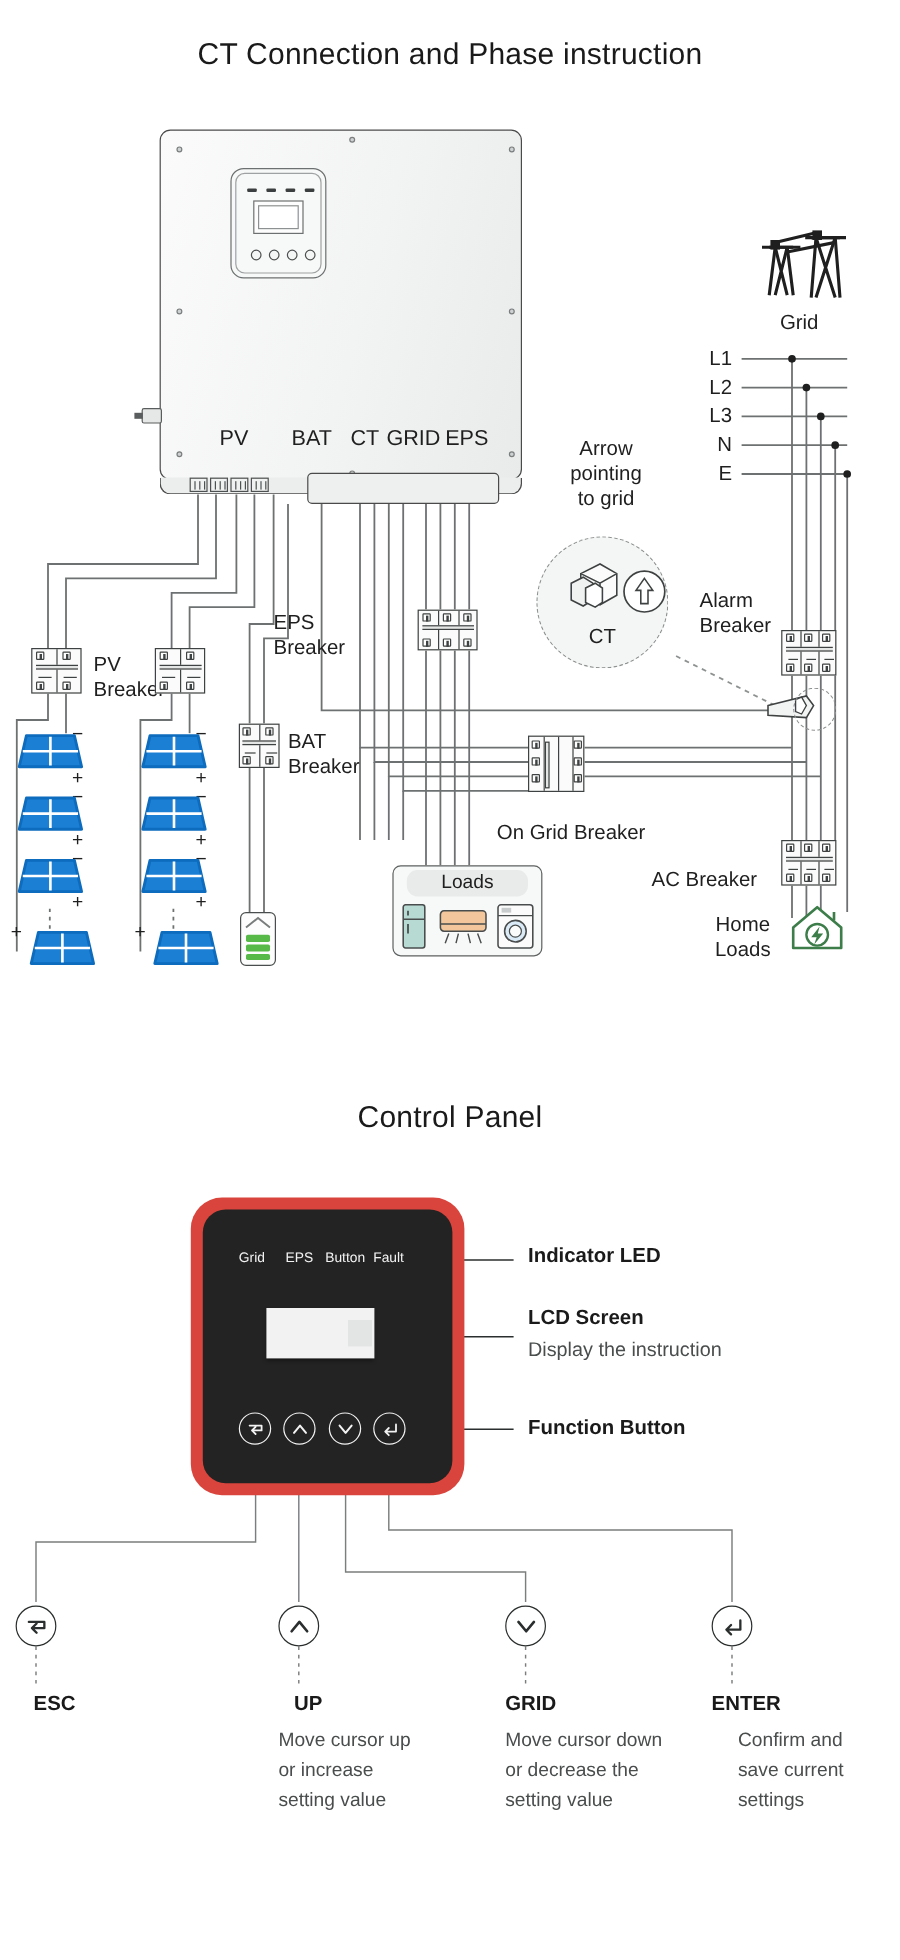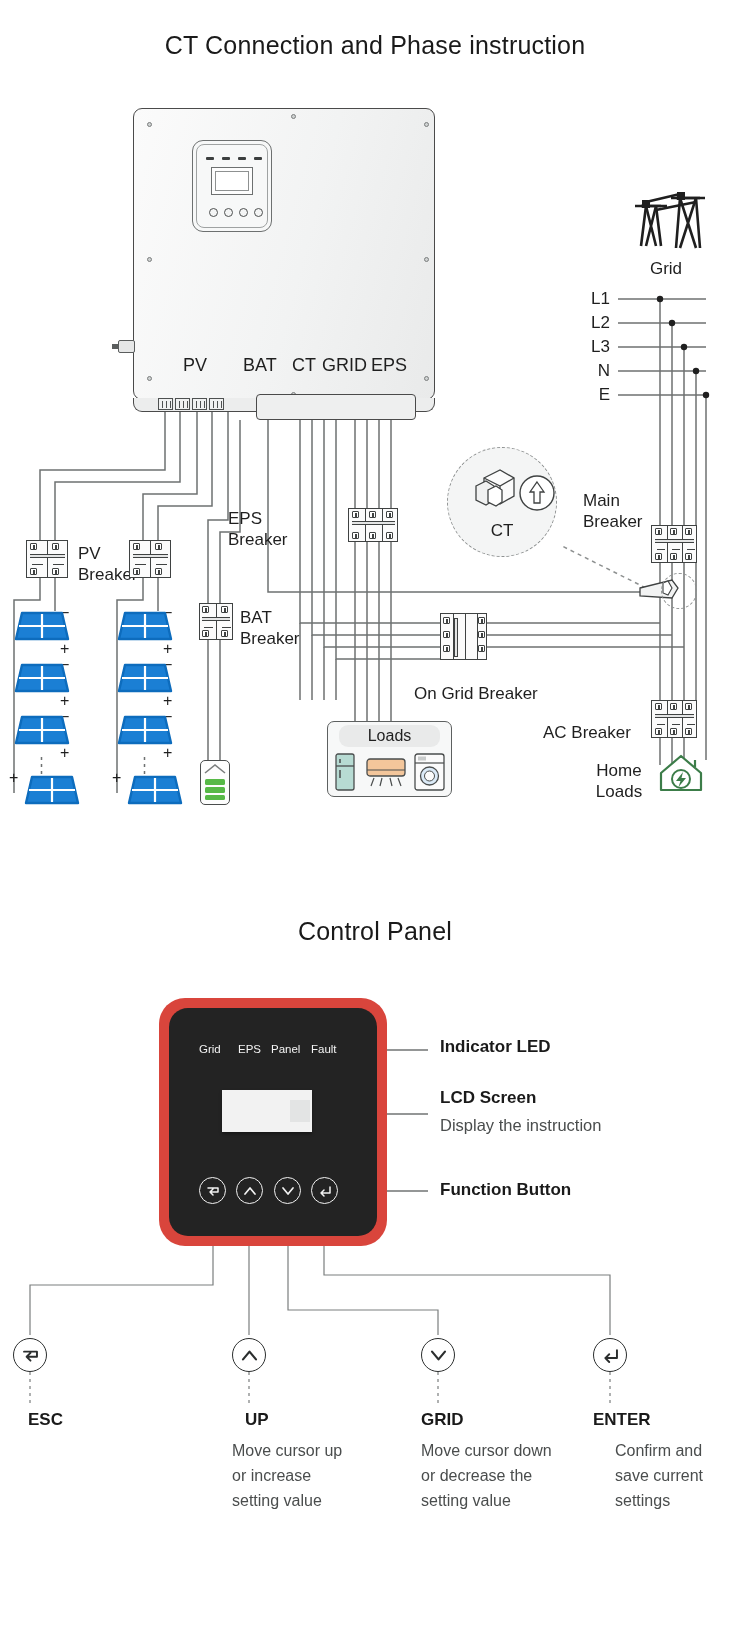--- a/index.html
+++ b/index.html
@@ -504,20 +504,23 @@
     <rect x="50" y="2" width="8" height="8" fill="#1f1f1f"></rect>
   </svg>
   <div class="dtext" style="left:627px;top:258px;width:78px;text-align:center">Grid</div>
 
   <div class="phase-lbl" style="left:586px;top:289px">L1</div>
   <div class="phase-lbl" style="left:586px;top:313px">L2</div>
   <div class="phase-lbl" style="left:586px;top:337px">L3</div>
   <div class="phase-lbl" style="left:586px;top:361px">N</div>
   <div class="phase-lbl" style="left:586px;top:385px">E</div>
 
+  <div class="dtext c" style="left:455px;top:363px;width:100px">Arrow
+pointing
+to grid</div>
   <div class="abs" id="ct-bubble"></div>
   <svg class="abs" style="left:470px;top:462px" width="56" height="52">
     <g stroke="#3f4242" stroke-width="1.3" fill="#fbfbfb">
       <path d="M14,16 L30,8 L44,16 L44,34 L30,42 L14,34 Z"></path>
       <path d="M14,16 L30,24 L44,16 M30,24 L30,42"></path>
       <path d="M6,24 L16,19 L24,24 L24,38 L16,43 L6,38 Z" fill="#f0f1f1"></path>
       <path d="M18,28 L26,24 L32,28 L32,40 L26,44 L18,40 Z" fill="#fff"></path>
     </g>
   </svg>
   <svg class="abs" style="left:518px;top:474px" width="38" height="38">
@@ -599,21 +602,21 @@
       <div class="brk-term" style="left:18px;top:2px"></div>
       <div class="brk-term" style="left:33px;top:2px"></div>
     <div class="brk-bar" style="left:3px;top:13px;width:39px"></div>
     <div class="brk-dash" style="left:5px;top:23px;width:8px"></div>
       <div class="brk-dash" style="left:20px;top:23px;width:8px"></div>
       <div class="brk-dash" style="left:35px;top:23px;width:8px"></div>
     <div class="brk-term" style="left:3px;top:27px"></div>
       <div class="brk-term" style="left:18px;top:27px"></div>
       <div class="brk-term" style="left:33px;top:27px"></div>
   </div>
-  <div class="dtext" style="left:583px;top:490px">Main
+  <div class="dtext" style="left:583px;top:490px">Alarm
 Breaker</div>
 
   <div class="breaker" style="left:651px;top:700px;width:46px;height:38px">
     <div class="brk-pole" style="left:15px"></div>
       <div class="brk-pole" style="left:30px"></div>
     <div class="brk-term" style="left:3px;top:2px"></div>
       <div class="brk-term" style="left:18px;top:2px"></div>
       <div class="brk-term" style="left:33px;top:2px"></div>
     <div class="brk-bar" style="left:3px;top:13px;width:39px"></div>
     <div class="brk-dash" style="left:5px;top:23px;width:8px"></div>
@@ -716,21 +719,21 @@
     <path d="M26,20 L19,29 L23.5,29 L21.5,35 L29,26 L24.5,26 Z" fill="#3c7d49"></path>
   </svg>
   <div class="dtext c" style="left:585px;top:760px;width:68px">Home
 Loads</div>
 
   <div class="abs" id="cp-outer"></div>
   <div class="abs" id="cp-inner"></div>
 
   <div class="cp-led-lbl" style="left:199px;top:1043px">Grid</div>
   <div class="cp-led-lbl" style="left:238px;top:1043px">EPS</div>
-  <div class="cp-led-lbl" style="left:271px;top:1043px">Panel</div>
+  <div class="cp-led-lbl" style="left:271px;top:1043px">Button</div>
   <div class="cp-led-lbl" style="left:311px;top:1043px">Fault</div>
 
   <div class="abs" id="cp-lcd"></div>
   <div class="abs" id="cp-lcd-hl"></div>
 
   <div class="cp-btn" style="left:199px;top:1177px">
     <svg width="24" height="24" viewBox="0 0 24 24" style="display:block;margin:.5px">
       <path d="M7,9 L17,9 L17,13 L9,13 M9,13 L12,10 M9,13 L12,16" fill="none" stroke="#f2f2f2" stroke-width="1.5" stroke-linecap="round" stroke-linejoin="round"></path>
     </svg>
   </div>

